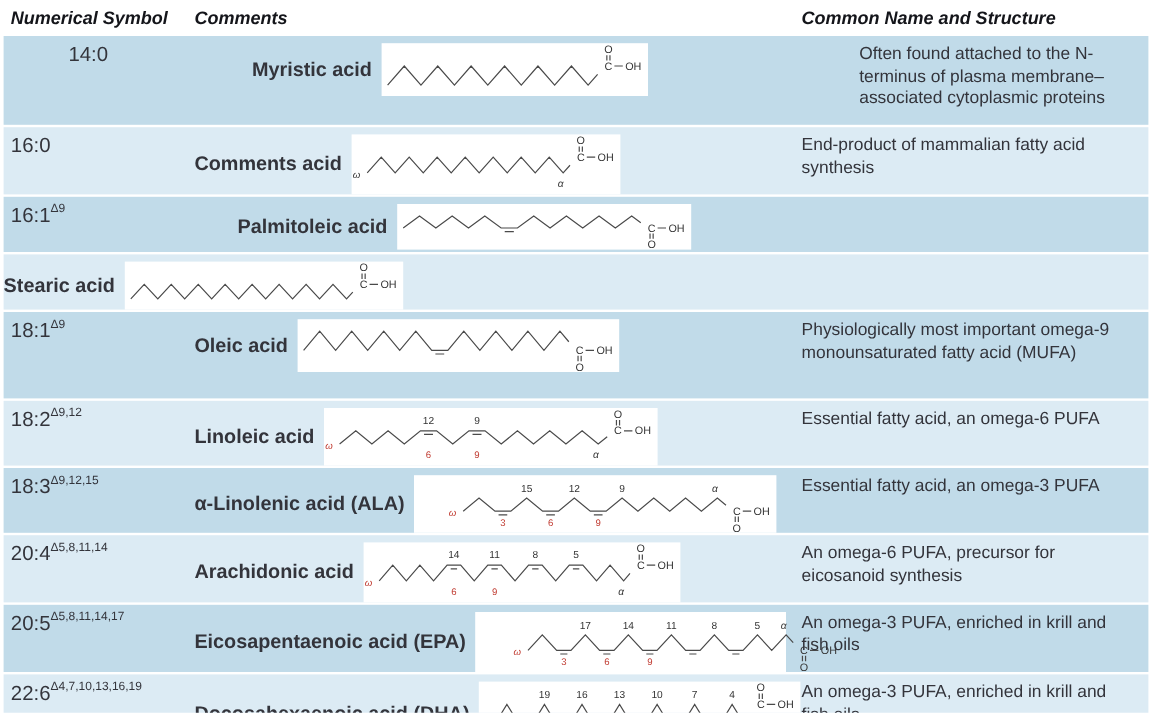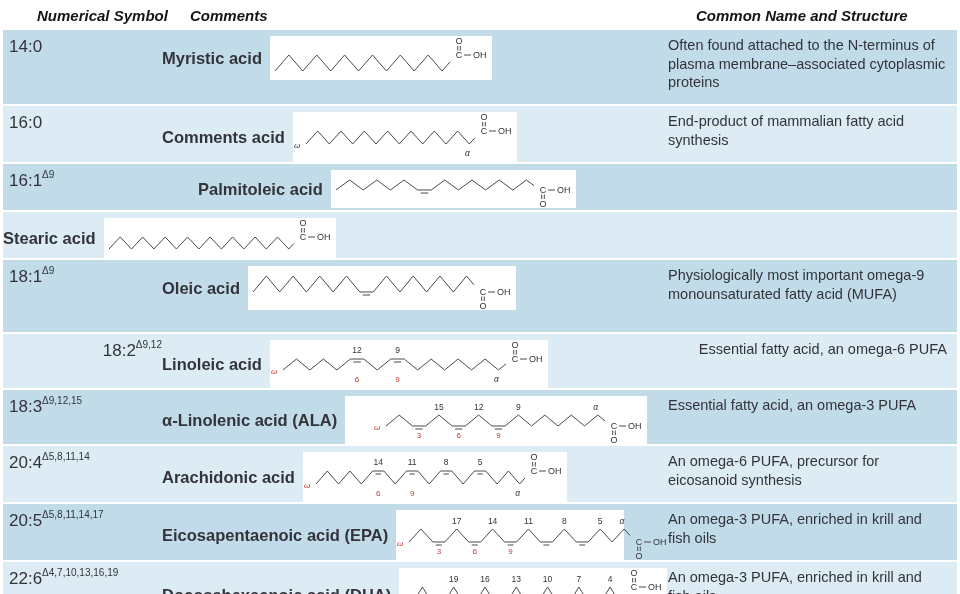--- a/index.html
+++ b/index.html
@@ -1,29 +1,29 @@
 <!DOCTYPE html>
 <html><head>
 <meta charset="utf-8">
 <style>
   html,body{margin:0;padding:0;background:#fff;}
   body{width:960px;height:594px;overflow:hidden;font-family:"Liberation Sans",sans-serif;}
   #tbl{width:954px;padding:0 3px;}
-  .hdr{display:grid;grid-template-columns:159px 506px 1fr;align-items:center;height:30px;background:#fff;margin-left:28px;}
+  .hdr{display:grid;grid-template-columns:159px 506px 1fr;align-items:center;height:30px;background:#fff;}
   .hcell{font-size:15px;font-weight:bold;font-style:italic;color:#14151a;}
   .hcell.c1{padding-left:6px;}
   .row{display:grid;grid-template-columns:159px 506px 1fr;margin-bottom:2px;padding-top:6px;box-sizing:border-box;}
   #rows .row:nth-child(odd){background:#c1dbe9;}
   #rows .row:nth-child(even){background:#dcebf4;}
-  #rows .row:nth-child(1){min-height:74px;}
+  #rows .row:nth-child(1){min-height:74px;padding-left:48px;}
   #rows .row:nth-child(2){min-height:54px;}
   #rows .row:nth-child(3){min-height:46px;gap:36px;}
   #rows .row:nth-child(4){min-height:44px;}
   #rows .row:nth-child(5){min-height:72px;}
-  #rows .row:nth-child(6){min-height:41px;text-align:right;}
+  #rows .row:nth-child(6){min-height:41px;}
   #rows .row:nth-child(7){min-height:44px;}
   #rows .row:nth-child(8){min-height:48px;}
   #rows .row:nth-child(9){min-height:54px;}
   #rows .row:nth-child(10){min-height:52px;}
   .cell{color:#33343b;}
   .cell.c1{padding-left:6px;font-size:17px;}
   .symsup{font-size:10px;position:relative;top:-1px;}
   .cell.c2{display:flex;align-items:center;gap:8px;align-self:start;}
   .fname{font-size:16.5px;white-space:nowrap;font-weight:bold;}
   .structbox{display:inline-block;background:#fff;flex:none;}
@@ -199,21 +199,21 @@
               <line x1="229.7" y1="10" x2="229.7" y2="14.5" stroke="#4a4a4a" stroke-width="1"></line>
               <line x1="232.3" y1="10" x2="232.3" y2="14.5" stroke="#4a4a4a" stroke-width="1"></line>
             </svg></span>
     </div>
     <div class="cell c3">An omega-6 PUFA, precursor for eicosanoid synthesis</div>
   </div>
       <div class="row">
     <div class="cell c1"><span>20:5</span><sup class="symsup">Δ5,8,11,14,17</sup></div>
     <div class="cell c2">
       <span class="fname">Eicosapentaenoic acid (EPA)</span>
-      <span class="structbox" style="width: 228px; height: 50px;"><svg width="276" height="50" viewBox="0 0 276 50">
+      <span class="structbox" style="width: 228px; height: 50px; padding-left: 31px;"><svg width="276" height="50" viewBox="0 0 276 50">
               <path d="M13.0 32L24.9 19L36.9 32L48.8 32L60.8 19L72.7 32L84.7 32L96.6 19L108.6 32L120.5 32L132.5 19L144.4 32L156.4 32L168.3 19L180.3 32L192.2 32L204.2 19L216.1 32L228.1 19L234.0 25.5" fill="none" stroke="#4a4a4a" stroke-width="1"></path>
               <line x1="39.89473684210526" y1="35" x2="45.8421052631579" y2="35" stroke="#4a4a4a" stroke-width="1"></line>
               <text x="60.78947368421053" y="14" font-size="8.5" fill="#333333" text-anchor="middle">17</text>
               <text x="42.868421052631575" y="44" font-size="8" fill="#c03a30" text-anchor="middle">3</text>
               <line x1="75.73684210526315" y1="35" x2="81.6842105263158" y2="35" stroke="#4a4a4a" stroke-width="1"></line>
               <text x="96.63157894736842" y="14" font-size="8.5" fill="#333333" text-anchor="middle">14</text>
               <text x="78.71052631578948" y="44" font-size="8" fill="#c03a30" text-anchor="middle">6</text>
               <line x1="111.57894736842105" y1="35" x2="117.52631578947368" y2="35" stroke="#4a4a4a" stroke-width="1"></line>
               <text x="132.4736842105263" y="14" font-size="8.5" fill="#333333" text-anchor="middle">11</text>
               <text x="114.55263157894737" y="44" font-size="8" fill="#c03a30" text-anchor="middle">9</text>

